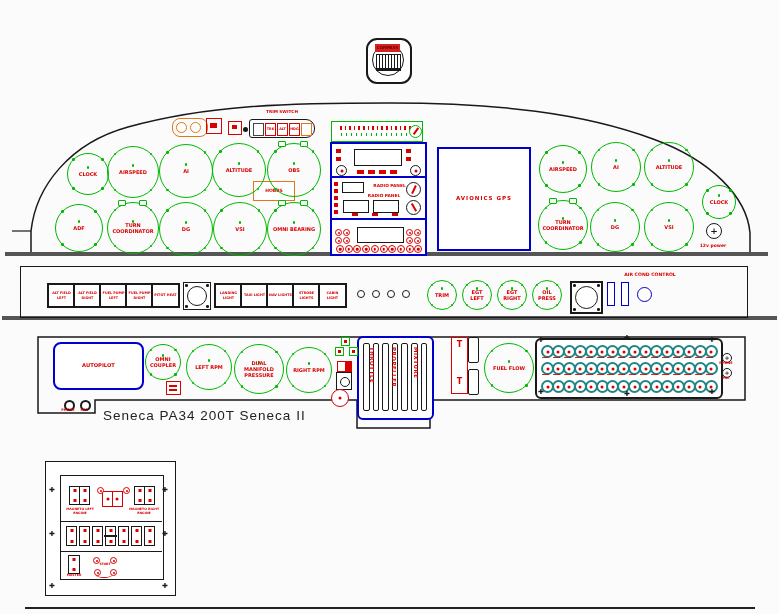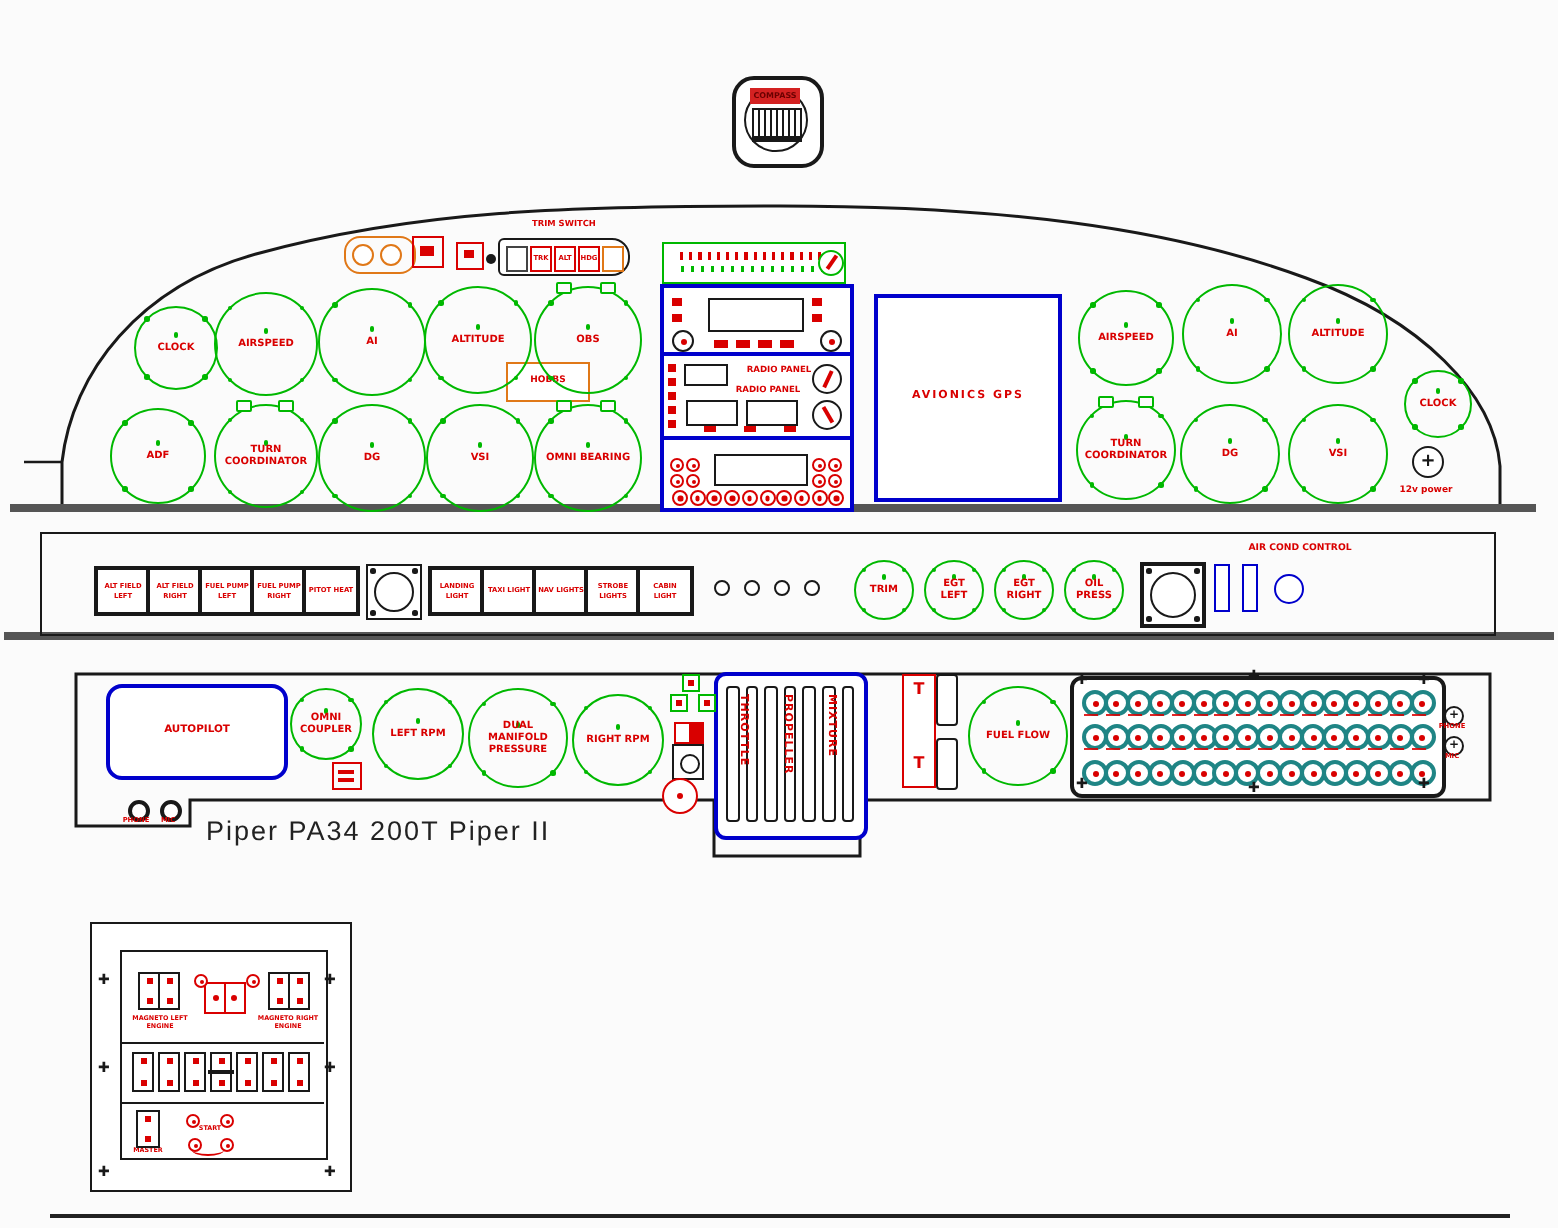--- a/index.html
+++ b/index.html
@@ -227,21 +227,21 @@
 
   <div class="abs" style="left:451px;top:337px;width:15px;height:55px;border:1.6px solid var(--r);background:#fff;color:var(--r);font:bold 8px/1 'DejaVu Sans',sans-serif;text-align:center">
     <div class="abs" style="left:0;top:3px;width:100%">T</div>
     <div class="abs" style="left:0;top:40px;width:100%">T</div>
   </div>
   <div class="abs" style="left:468px;top:337px;width:9px;height:24px;border:1.3px solid #191919;border-radius:2px;background:#fff"></div>
   <div class="abs" style="left:468px;top:369px;width:9px;height:24px;border:1.3px solid #191919;border-radius:2px;background:#fff"></div>
 
   <div class="abs" style="left:535px;top:338px;width:184px;height:57px;border:2px solid #191919;border-radius:6px;background:#fff"></div>
 
-  <div class="abs" style="left:103px;top:408px;color:#222;font:13.5px 'Liberation Sans',sans-serif;letter-spacing:1px">Piper PA34 200T Piper II</div>
+  <div class="abs" style="left:103px;top:408px;color:#222;font:13.5px 'Liberation Sans',sans-serif;letter-spacing:1px">Seneca PA34 200T Seneca II</div>
 
   <div class="abs" style="left:45px;top:461px;width:129px;height:133px;border:1.6px solid #191919;background:#fff"></div>
   <div class="abs" style="left:60px;top:475px;width:102px;height:103px;border:1.2px solid #191919"></div>
   <div class="abs" style="left:60px;top:521px;width:102px;height:1.2px;background:#191919"></div>
   <div class="abs" style="left:60px;top:551px;width:102px;height:1.2px;background:#191919"></div>
   <div class="tinyred" style="left:61px;top:508px;width:38px;font-size:3.2px">MAGNETO LEFT ENGINE</div>
   <div class="tinyred" style="left:125px;top:508px;width:38px;font-size:3.2px">MAGNETO RIGHT ENGINE</div>
   <div class="tinyred" style="left:61px;top:574px;width:26px;font-size:3.2px">MASTER</div>
   <div class="tinyred" style="left:90px;top:563px;width:30px;font-size:3.2px">START</div>
 

